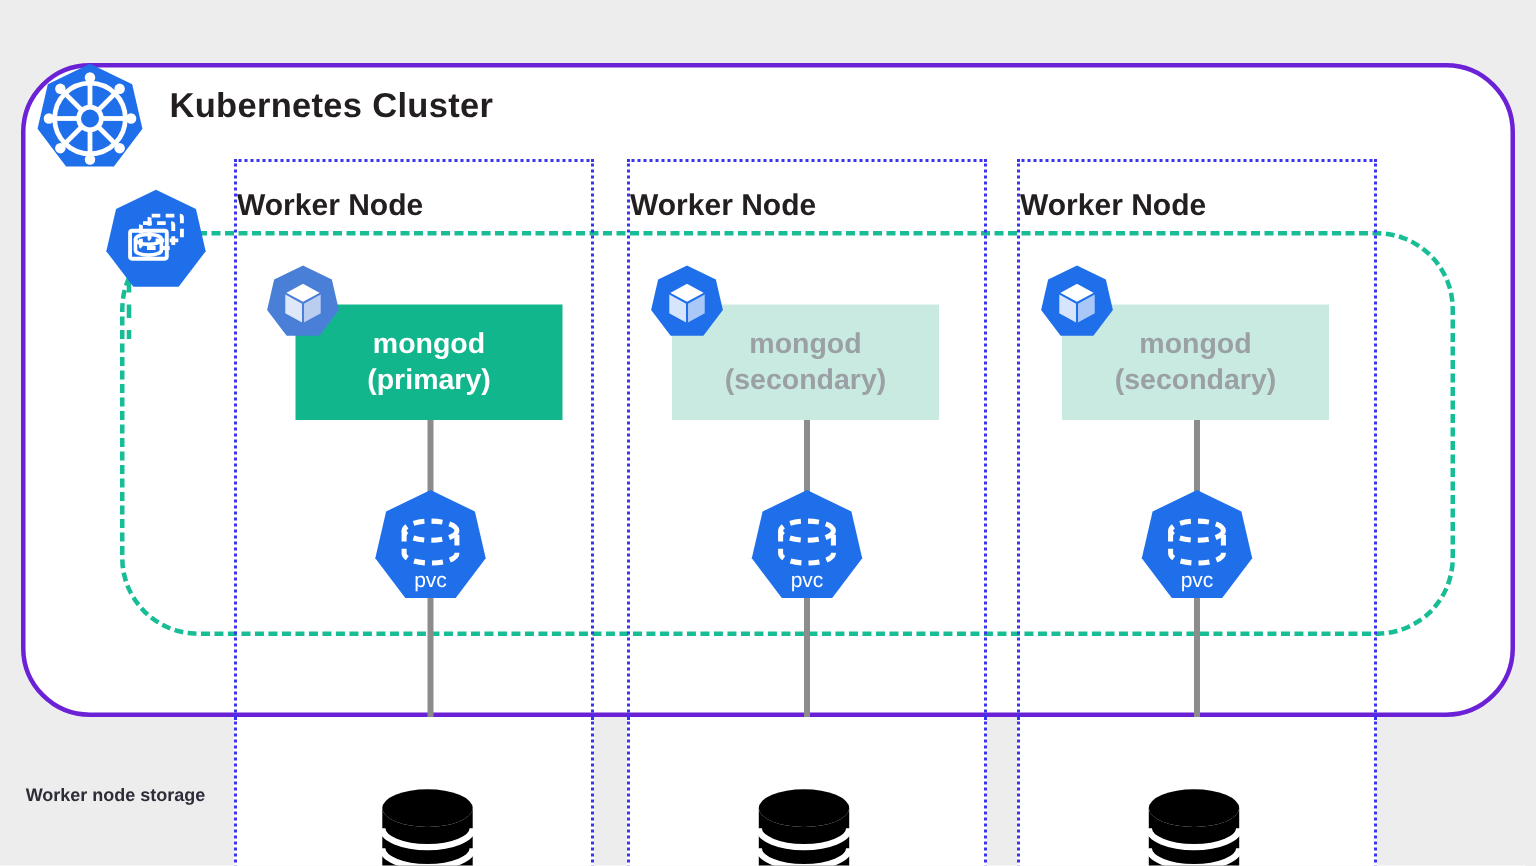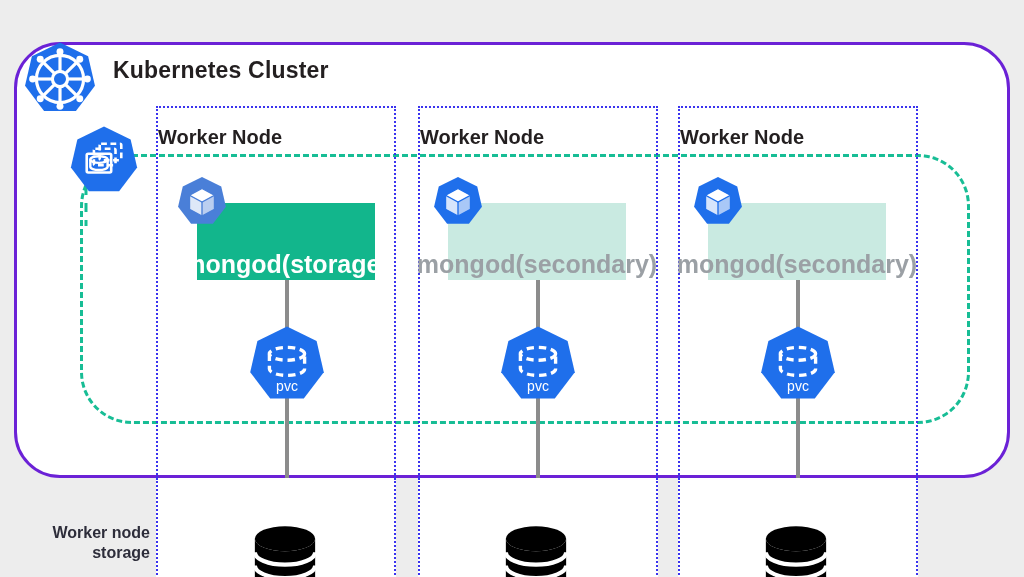--- a/index.html
+++ b/index.html
@@ -86,22 +86,22 @@
   }
   .sb-1 { left: 156px; }
   .sb-2 { left: 418px; }
   .sb-3 { left: 678px; }
 
   .storage-label {
     position: absolute;
     left: 4px;
     top: 487px;
     width: 146px;
-    text-align: right;
-    font-size: 16px;
+    text-align: center;
+    font-size: 12px;
     font-weight: bold;
     color: #2d2d3a;
     line-height: 1.28;
   }
 
   
   .sts-boundary {
     position: absolute;
     left: 80px;
     top: 118px;
@@ -112,25 +112,25 @@
     border-radius: 52px;
     background: transparent;
   }
 
   
   .mongod {
     position: absolute;
     width: 178px;
     height: 77px;
     display: flex;
-    flex-direction: row;
-    align-items: flex-end;
+    flex-direction: column;
+    align-items: center;
     justify-content: center;
     text-align: center;
-    font-size: 25px;
+    font-size: 19px;
     font-weight: bold;
     line-height: 1.26;
   }
   .mongod.primary {
     background: #12b68c;
     color: #ffffff;
   }
   .mongod.secondary {
     background: #c9eae1;
     color: #9ba0a5;
@@ -211,21 +211,21 @@
   </div>
   <div class="worker-node wn-2">
     <div class="worker-node-label">Worker Node</div>
   </div>
   <div class="worker-node wn-3">
     <div class="worker-node-label">Worker Node</div>
   </div>
 
   <div class="mongod primary m-1">
     <span>mongod</span>
-    <span>(storage)</span>
+    <span>(primary)</span>
   </div>
   <div class="mongod secondary m-2">
     <span>mongod</span>
     <span>(secondary)</span>
   </div>
   <div class="mongod secondary m-3">
     <span>mongod</span>
     <span>(secondary)</span>
   </div>
 

